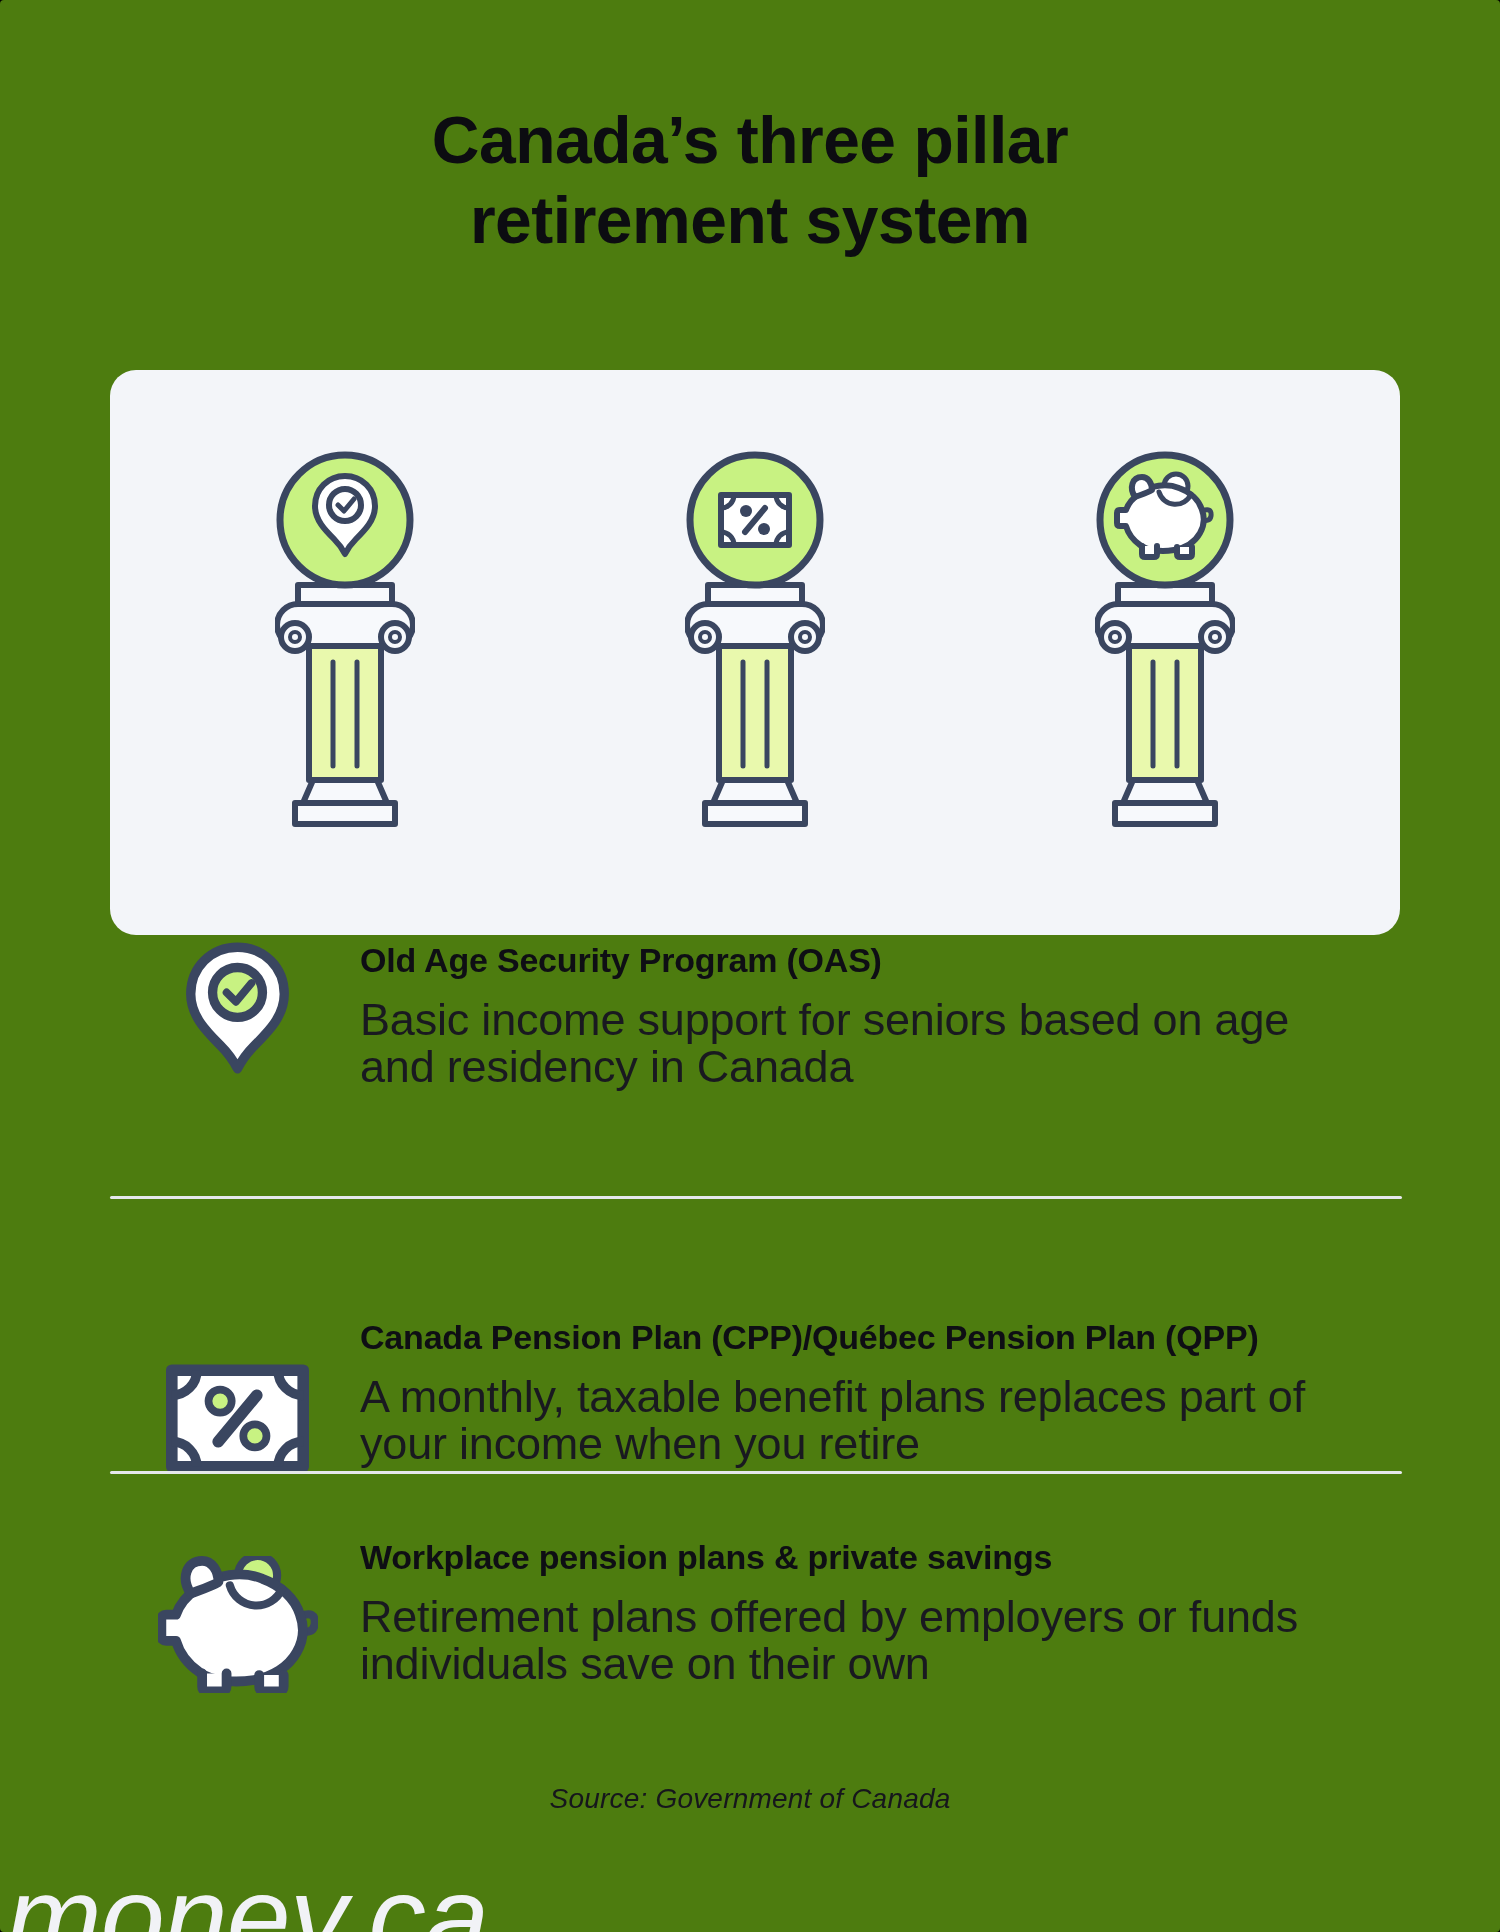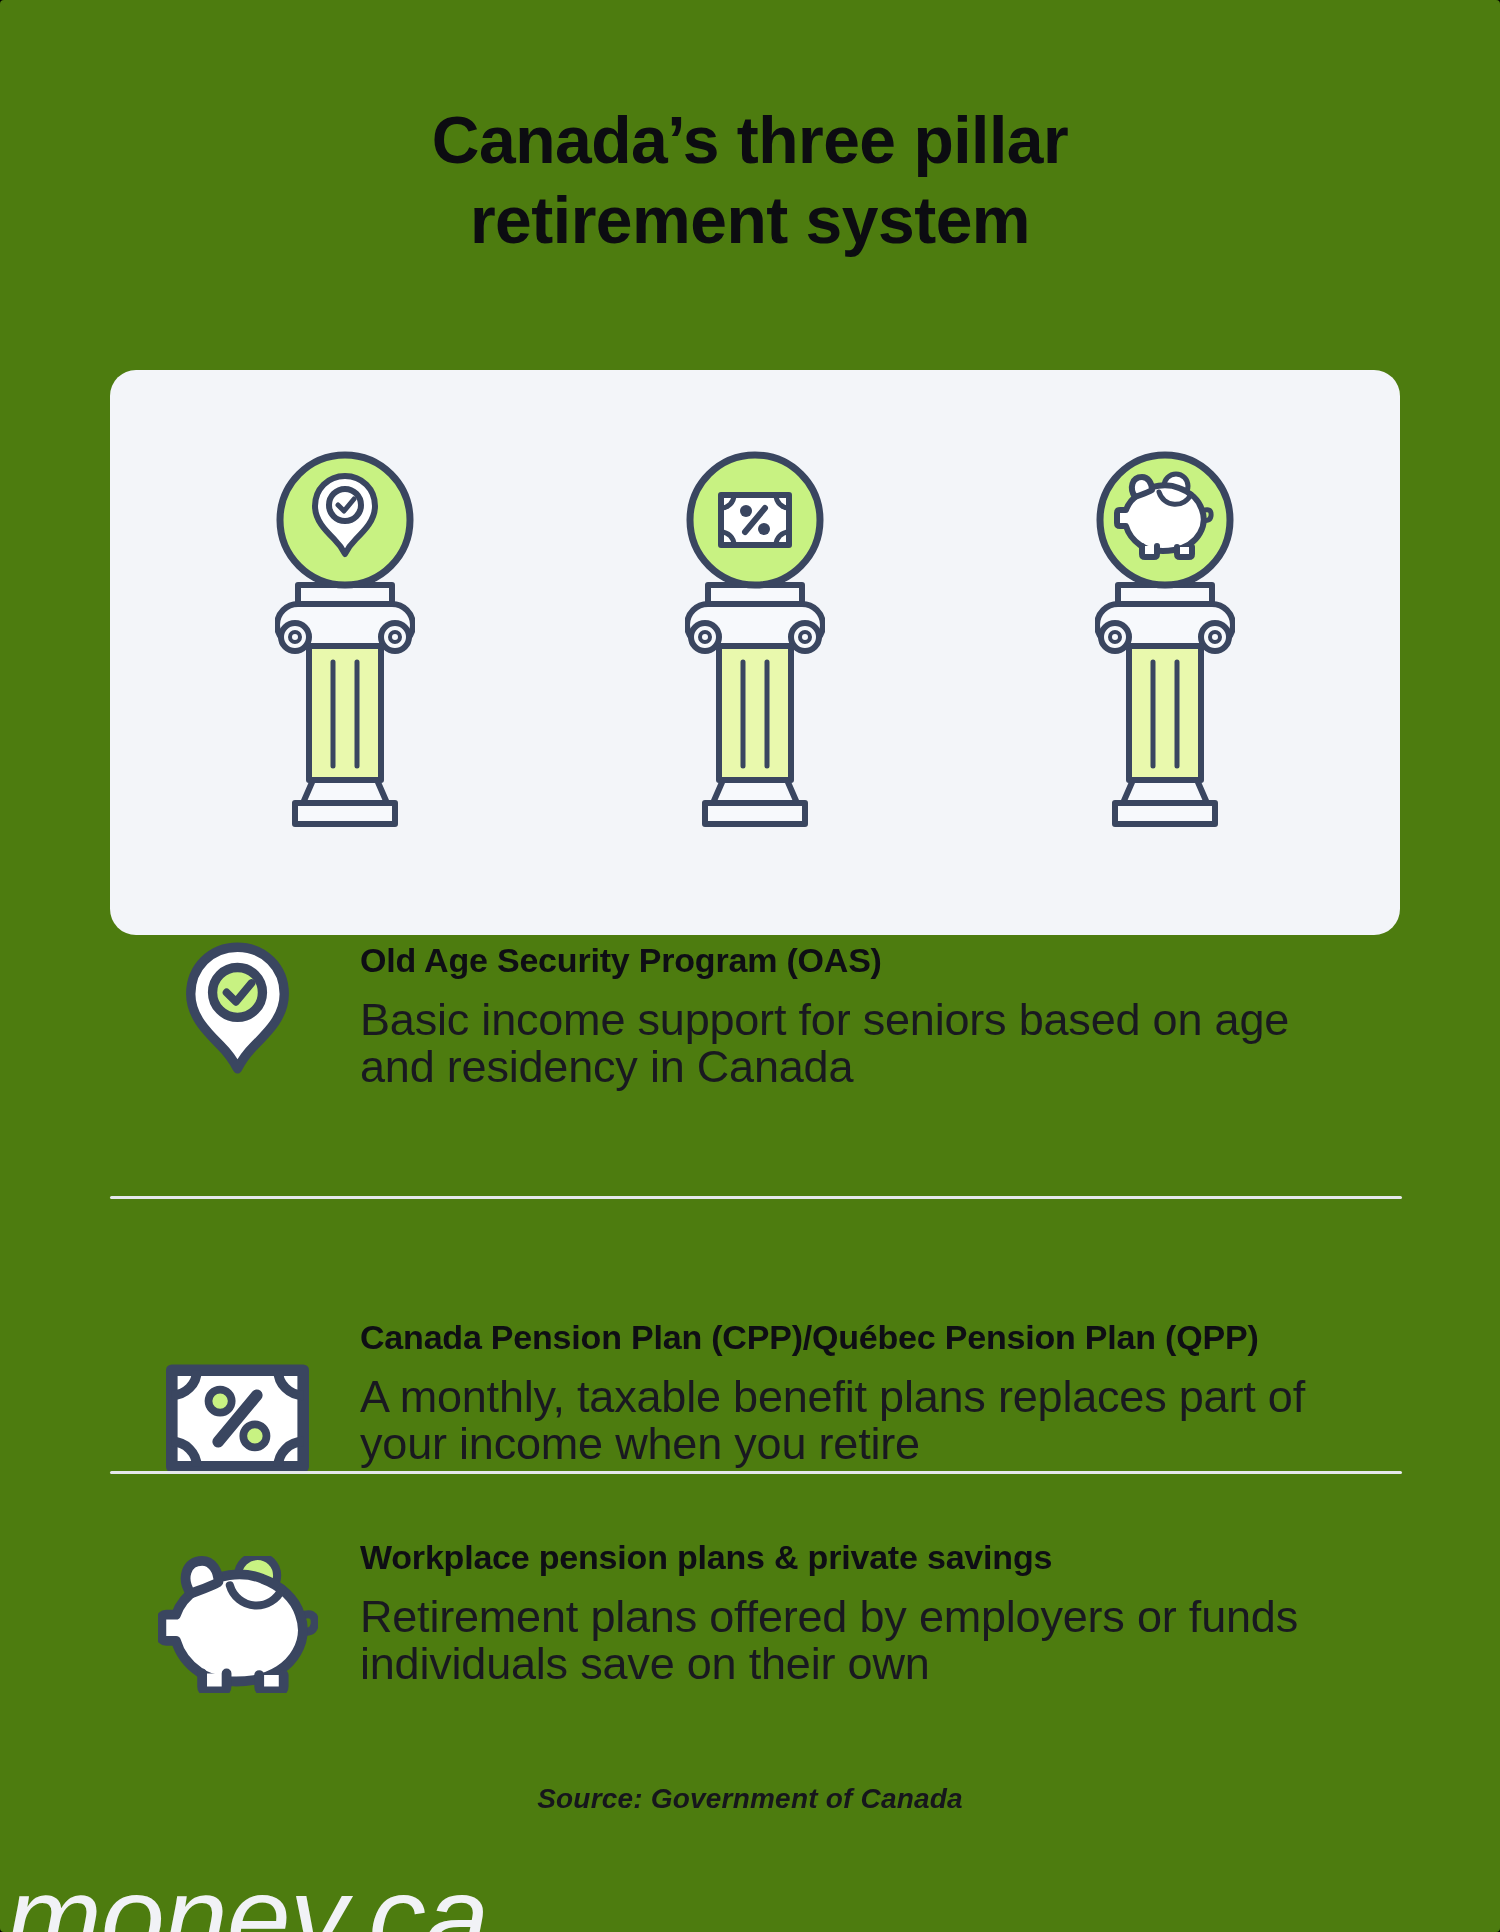--- a/index.html
+++ b/index.html
@@ -24,21 +24,21 @@
   .row-heading{font-size:34px;font-weight:bold;color:#0e0e14;margin:0 0 16px 0;letter-spacing:-0.2px;}
   .row-body{font-size:45px;line-height:47px;color:#191920;white-space:pre-line;letter-spacing:-0.2px;}
   .row1{top:941px;}
   .row2{top:1318px;}
   .row3{top:1538px;}
   .divider{position:absolute;left:110px;width:1292px;height:3px;background:#e6e8ec;border-radius:2px;}
   .divider1{top:1196px;}
   .divider2{top:1471px;}
   .source{
     position:absolute;top:1783px;left:0;right:0;text-align:center;
-    font-style:italic;font-size:28px;color:#16161c;letter-spacing:0.2px;font-weight:bold;
+    font-style:italic;font-size:28px;color:#16161c;letter-spacing:0.2px;
   }
   .watermark{
     position:absolute;left:6px;top:1851px;font-size:115px;font-style:italic;font-weight:500;
     color:#f1f2f6;letter-spacing:-1px;white-space:nowrap;
   }
 </style>
 </head>
 <body>
 
 <div class="page">

